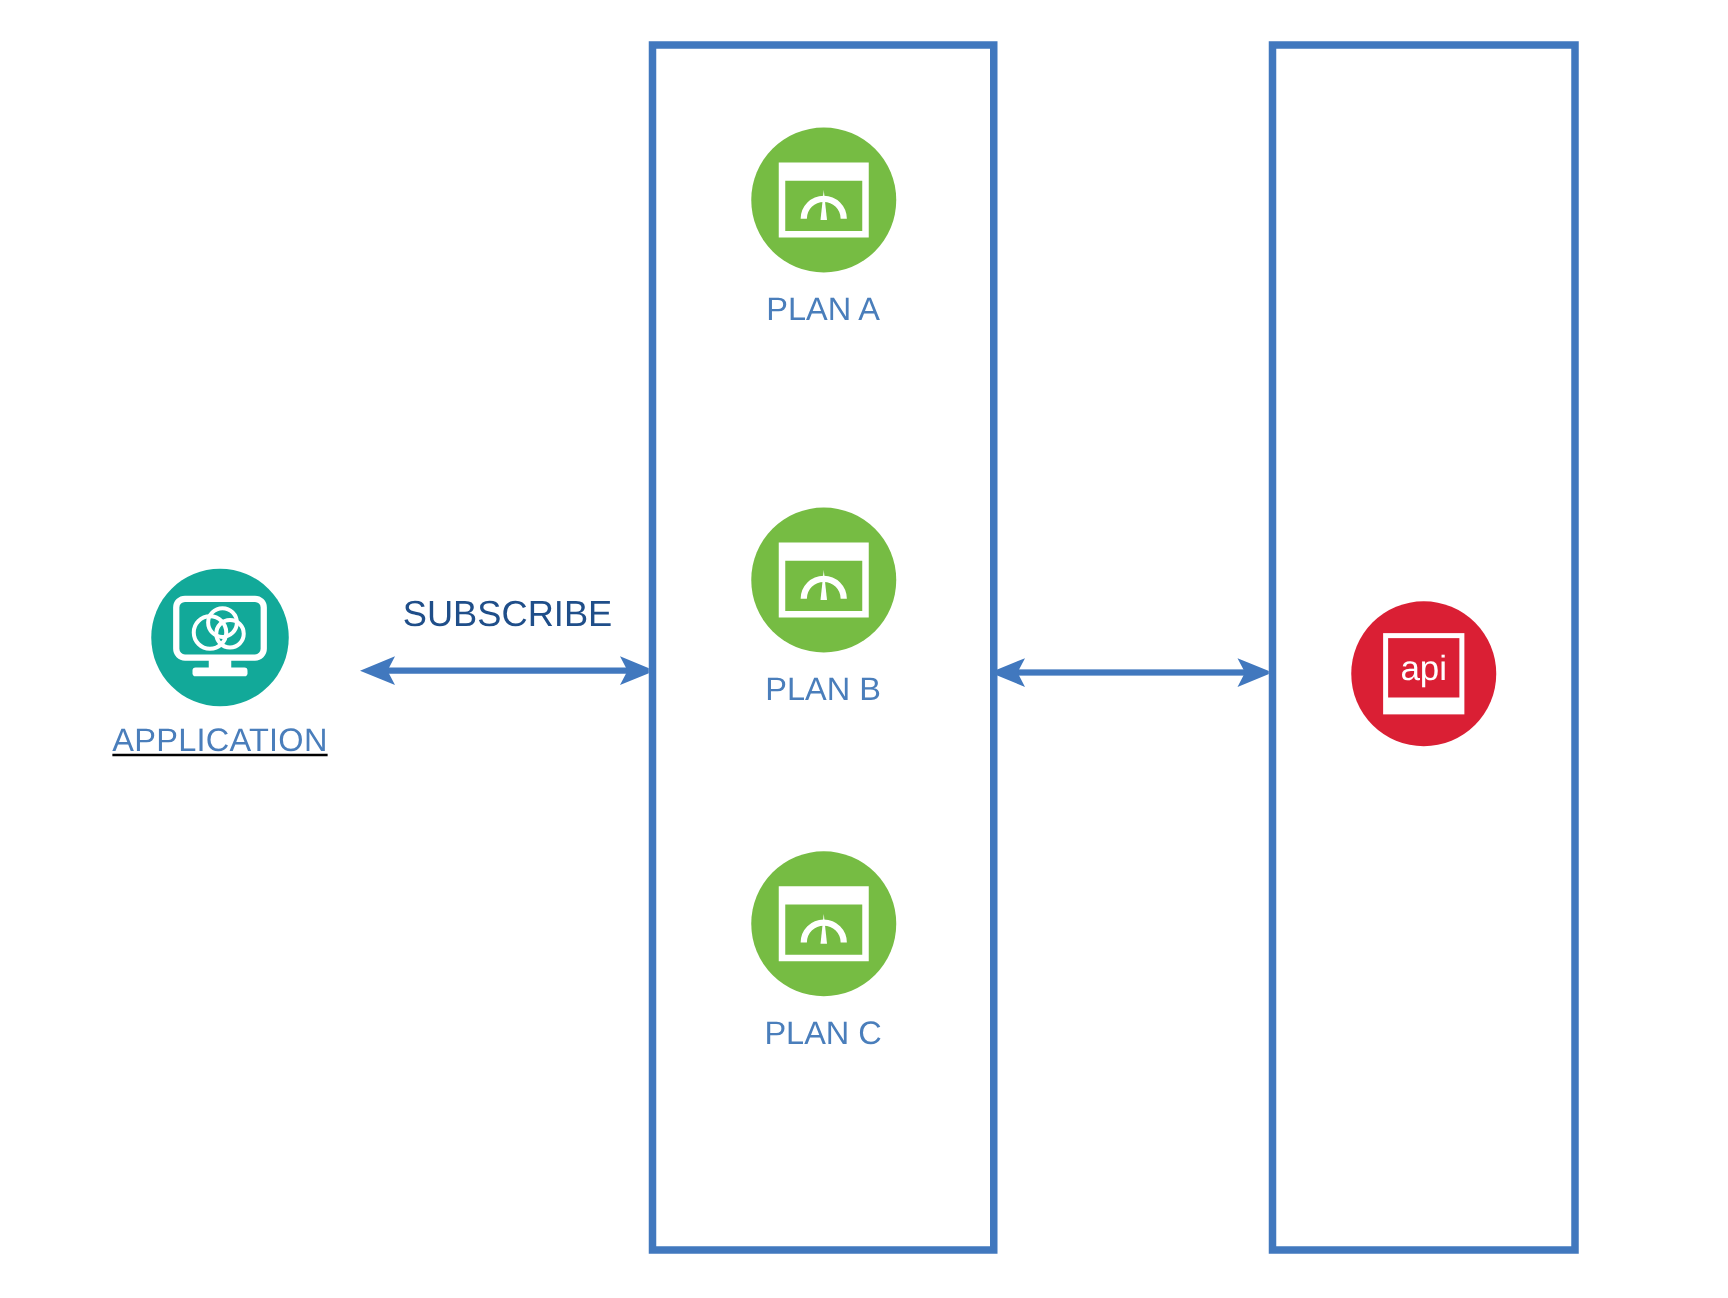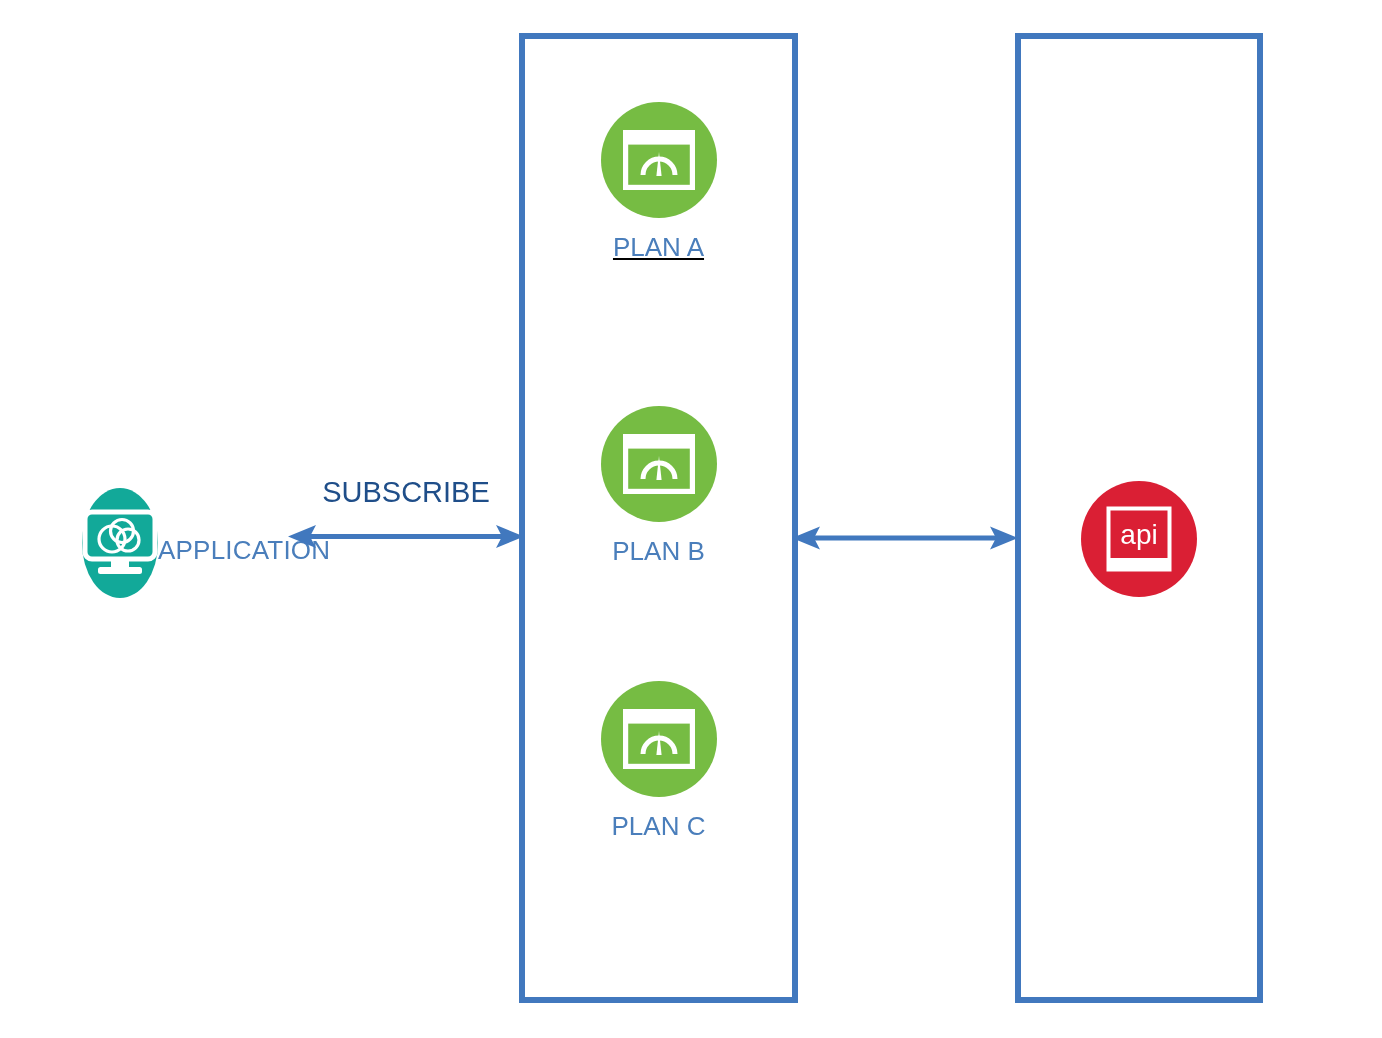--- a/index.html
+++ b/index.html
@@ -24,21 +24,23 @@
   .node {
     position: absolute;
   }
   
   #application-node {
     left: 82px;
     top: 455px;
     width: 188px;
     height: 175px;
     display: flex;
-    align-items: center;
+    flex-direction: column;
+    align-items: center;
+    text-decoration: underline;
   }
   .circle-icon {
     border-radius: 50%;
     display: flex;
     align-items: center;
     justify-content: center;
   }
   #application-circle {
     width: 110px;
     height: 110px;
@@ -76,21 +78,21 @@
   }
   .plan-node {
     position: absolute;
     width: 200px;
     left: 50%;
     margin-left: -100px;
     display: flex;
     flex-direction: column;
     align-items: center;
   }
-  #plan-a-node { top: 63px; text-decoration: underline; }
+  #plan-a-node { top: 63px; }
   #plan-b-node { top: 367px; }
   #plan-c-node { top: 642px; }
   .plan-circle {
     width: 116px;
     height: 116px;
     background: #76bc43;
   }
   .plan-label {
     margin-top: 16px;
     color: #4A7EBB;

